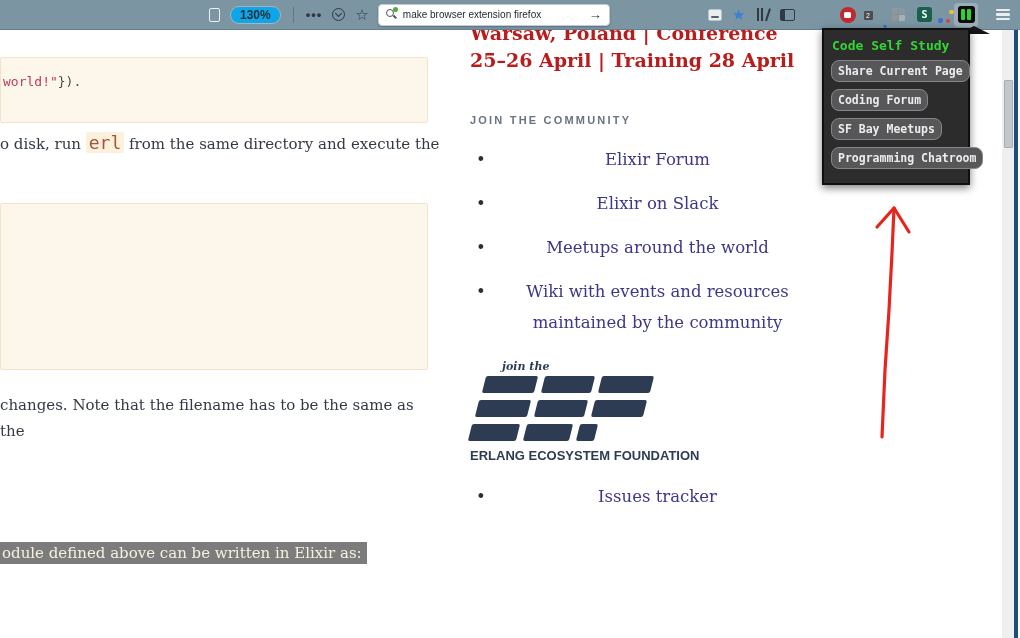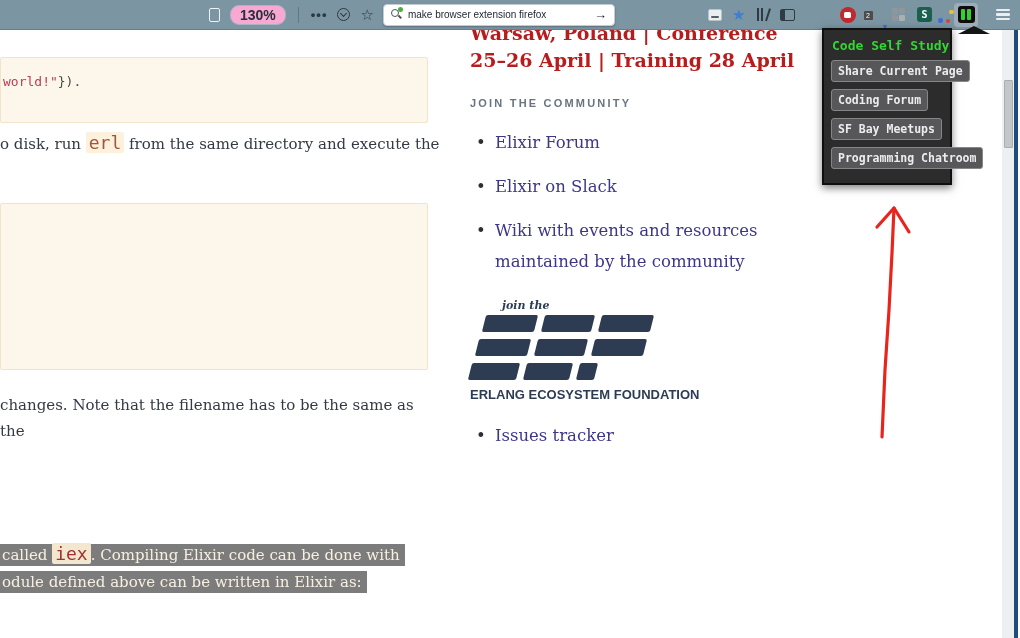--- a/index.html
+++ b/index.html
@@ -13,22 +13,22 @@
   
   .toolbar {
     position:absolute; left:0; top:0; width:1020px; height:30px;
     background:#7b95a3; border-bottom:1px solid #64808e;
     display:flex; align-items:center;
   }
   .tb-spacer { width:204px; }
   .tb-item { display:flex; align-items:center; justify-content:center; margin:0 5px; }
   .reader-ic { width:11px; height:14px; border:1.5px solid #eef2f4; border-radius:2px; }
   .zoom-pill {
-    background:#f9a8d4; border:1px solid #a8b5bc; border-radius:9px;
-    font-size:14px; color:#26313a; padding:1px 9px; font-weight:bold;
+    background:#0ea5e9; border:1px solid #a8b5bc; border-radius:9px;
+    font-size:12px; color:#26313a; padding:1px 9px; font-weight:bold;
   }
   .tb-sep { width:1px; height:16px; background:#5e7987; margin:0 7px; }
   .dots { color:#2d3940; font-size:13px; font-weight:bold; letter-spacing:1px; }
   .pocket { width:13px; height:13px; border:1.6px solid #2d3940; border-radius:50%; position:relative; }
   .pocket:after { content:""; position:absolute; left:2.5px; top:2px; width:4px; height:4px;
     border-right:1.6px solid #2d3940; border-bottom:1.6px solid #2d3940; transform:rotate(45deg); }
   .star { color:#2d3940; font-size:15px; line-height:15px; }
   .urlbar {
     width:232px; height:22px; background:#fff; border:1px solid #c3ccd1; border-radius:4px;
     display:flex; align-items:center; padding:0 7px; margin:0 4px;
@@ -101,24 +101,24 @@
   .sel .icode { background:#f3e7cf; color:#a03434; }
 
   
   .midcol { position:absolute; left:470px; top:30px; width:350px;
     font-family:"DejaVu Serif", "Liberation Serif", serif; }
   .event-clip { overflow:hidden; height:58px; }
   .event-link { margin-top:-10px; display:block; font-size:19px; font-weight:bold;
     line-height:27px; color:#b91c1c; text-decoration:none; }
   .sec-header { font-family:"Liberation Sans", sans-serif; font-size:11px; font-weight:bold;
     letter-spacing:2.2px; color:#6a7480; }
-  .h-comm { margin-top:9px; }
+  .h-comm { margin-top:26px; }
   .linklist { list-style:none; margin-top:18px; }
   .linklist li { position:relative; padding-left:25px; margin-bottom:13px;
-    font-size:16.5px; line-height:31px; color:#3d3789; }
+    font-size:16.5px; line-height:31px; color:#3d3789;text-align:center; }
   .linklist li:before { content:"•"; position:absolute; left:6px; color:#2e2e38; }
   .linklist a { color:#3d3789; text-decoration:none; }
   .eef { margin-top:22px; color:#2d3c53; }
   .eef-script { font-family:"DejaVu Serif", serif; font-style:italic; font-weight:bold;
     font-size:11px; margin-left:32px; }
   .eef-bars { margin-top:3px; }
   .eef-row { display:flex; gap:7px; margin-bottom:7px; }
   .eef-row.r1 { margin-left:14px; } .eef-row.r2 { margin-left:7px; } .eef-row.r3 { margin-left:0; }
   .eef-bar { height:17px; background:#2d3c53; border-radius:2px; transform:skewX(-14deg); }
   .w52 { width:52px; } .w50 { width:50px; } .w48 { width:48px; } .w46 { width:46px; } .w18 { width:18px; }
@@ -126,26 +126,26 @@
     letter-spacing:0px; margin-top:3px; color:#2d3c53; }
   .h-links { margin-top:32px; }
 
   
   .scroll-track { position:absolute; left:1002px; top:30px; width:12px; height:608px; background:#edeff0; }
   .scroll-thumb { position:absolute; left:1.5px; top:50px; width:9px; height:68px;
     background:#c4c7c9; border:1px solid #a9adb0; border-radius:1px; }
   .win-edge { position:absolute; left:1014px; top:30px; width:4px; height:608px; background:#1d4d7c; }
 
   
-  .popup { position:absolute; left:822px; top:28px; width:130px; height:157px;
+  .popup { position:absolute; left:822px; top:28px; width:148px; height:157px;
     background:#2c2c2c; border:2px solid #0f0f0f; box-shadow:0 3px 8px rgba(0,0,0,.5);
     font-family:"DejaVu Sans Mono", monospace; }
   .popup-title { color:#33d633; font-size:13px; font-weight:bold; margin:8px 0 4px 8px; white-space:nowrap; }
   .popup-btn { display:table; margin:7px 7px 0 7px; background:#57575a; border:1px solid #868686;
-    border-radius:3px; color:#ececec; font-size:11.5px; font-weight:bold; padding:3px 6px;
+    border-radius:8px; color:#ececec; font-size:11.5px; font-weight:bold; padding:3px 6px;
     white-space:nowrap; cursor:pointer; }
 
   
   .arrow-svg { position:absolute; left:855px; top:195px; width:70px; height:250px; }
 </style>
 </head>
 <body>
 
 <div class="screen">
 
@@ -228,33 +228,33 @@
       <span class="codetext"><span class="str">world!"</span><span class="punct">}).</span></span>
     </div>
     <div class="para p1">
       <span>o disk, run </span><span class="icode">erl</span><span> from the same directory and execute the</span>
     </div>
     <div class="codeblock cb2"></div>
     <div class="para p2">
       <div>changes. Note that the filename has to be the same as the</div>
     </div>
     <div class="sel-para">
-      <div><span class="sel"><span>called </span><span class="icode">iex</span><span>. Compiling Elixir code can be done with</span></span></div>
       <div><span class="sel">odule defined above can be written in Elixir as:</span></div>
     </div>
   </div>
 
   <div class="midcol">
     <div class="event-clip">
       <a class="event-link" href="#">Warsaw, Poland | Conference 25–26 April | Training 28 April</a>
     </div>
     <div class="sec-header h-comm">JOIN THE COMMUNITY</div>
     <ul class="linklist">
       <li><a href="#">Elixir Forum</a></li>
       <li><a href="#">Elixir on Slack</a></li>
+      <li><a href="#">Meetups around the world</a></li>
       <li><a href="#">Wiki with events and resources maintained by the community</a></li>
     </ul>
     <div class="eef">
       <div class="eef-script">join the</div>
       <div class="eef-bars">
         <div class="eef-row r1">
             <span class="eef-bar w52"></span>
             <span class="eef-bar w50"></span>
             <span class="eef-bar w52"></span>
           </div>

